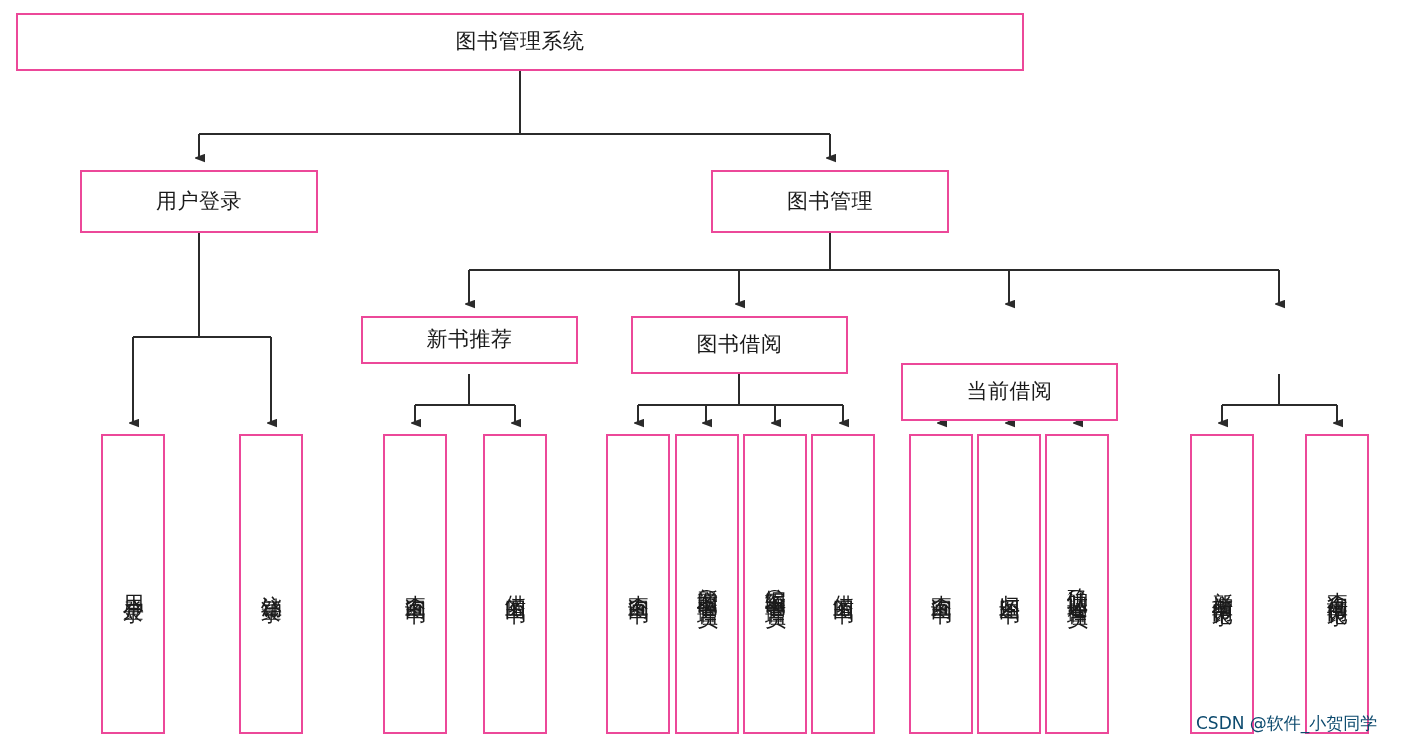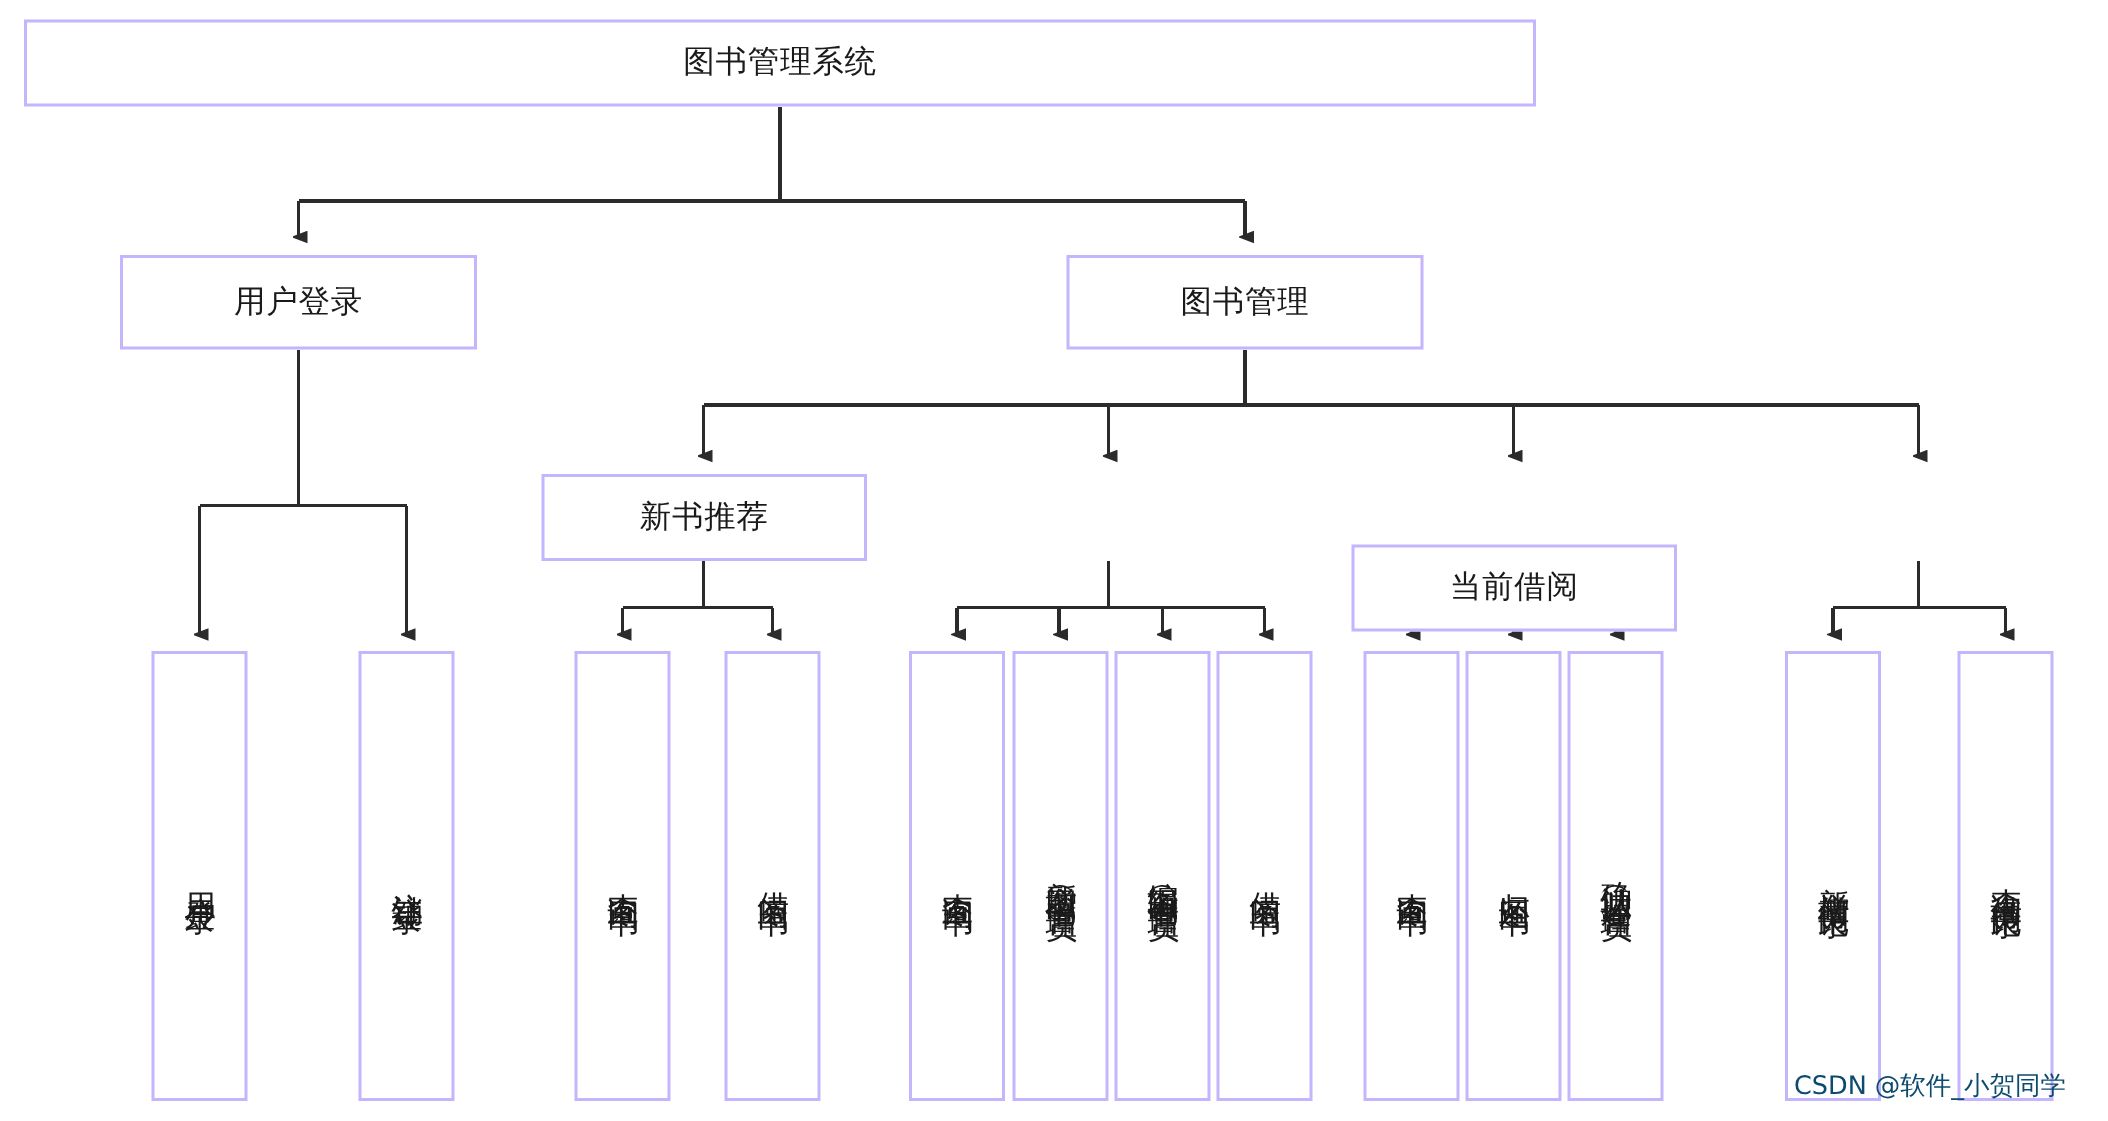--- a/index.html
+++ b/index.html
@@ -21,21 +21,21 @@
   #diagram-svg {
     position: absolute;
     left: 0;
     top: 0;
     width: 1405px;
     height: 747px;
   }
   .node {
     position: absolute;
     box-sizing: border-box;
-    border: 2px solid #c4b5fd;
+    border: 2px solid #ec4899;
     background: #ffffff;
     display: flex;
     align-items: center;
     justify-content: center;
     z-index: 2;
   }
   .node-label {
     font-size: 21px;
     color: #1a1a1a;
     line-height: 1.12;
@@ -130,24 +130,27 @@
   </div>
 
   <div class="node" style="left:80px; top:170px; width:238px; height:63px;">
     <span class="node-label">用户登录</span>
   </div>
 
   <div class="node" style="left:711px; top:170px; width:238px; height:63px;text-align:right;">
     <span class="node-label">图书管理</span>
   </div>
 
-  <div class="node" style="left:361px; top:316px; width:217px; height:58px;">
+  <div class="node" style="left:361px; top:316px; width:217px; height:48px;">
     <span class="node-label">新书推荐</span>
   </div>
 
+  <div class="node" style="left:631px; top:316px; width:217px; height:58px;">
+    <span class="node-label">图书借阅</span>
+  </div>
 
   <div class="node" style="left:901px; top:316px; width:217px; height:58px;margin-top:47px;">
     <span class="node-label">当前借阅</span>
   </div>
 
 
   <div class="node vertical" style="left:101px; top:434px; width:64px; height:300px;">
     <span class="node-label">用户登录</span>
   </div>
 

